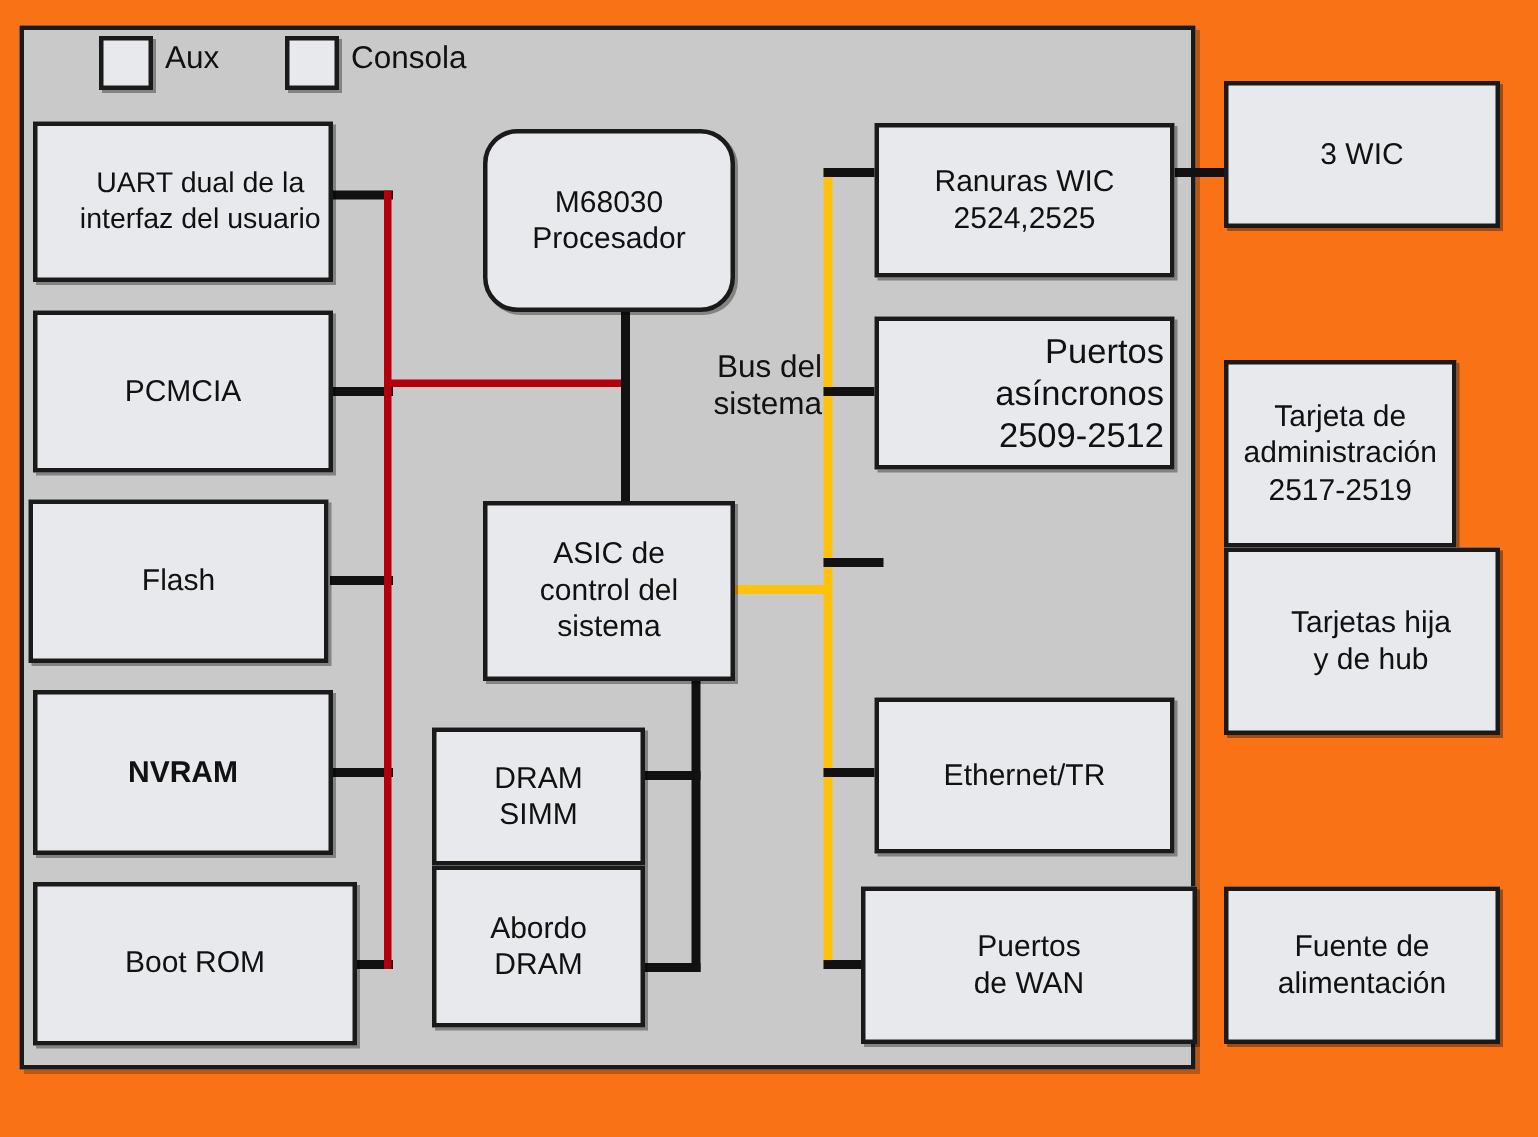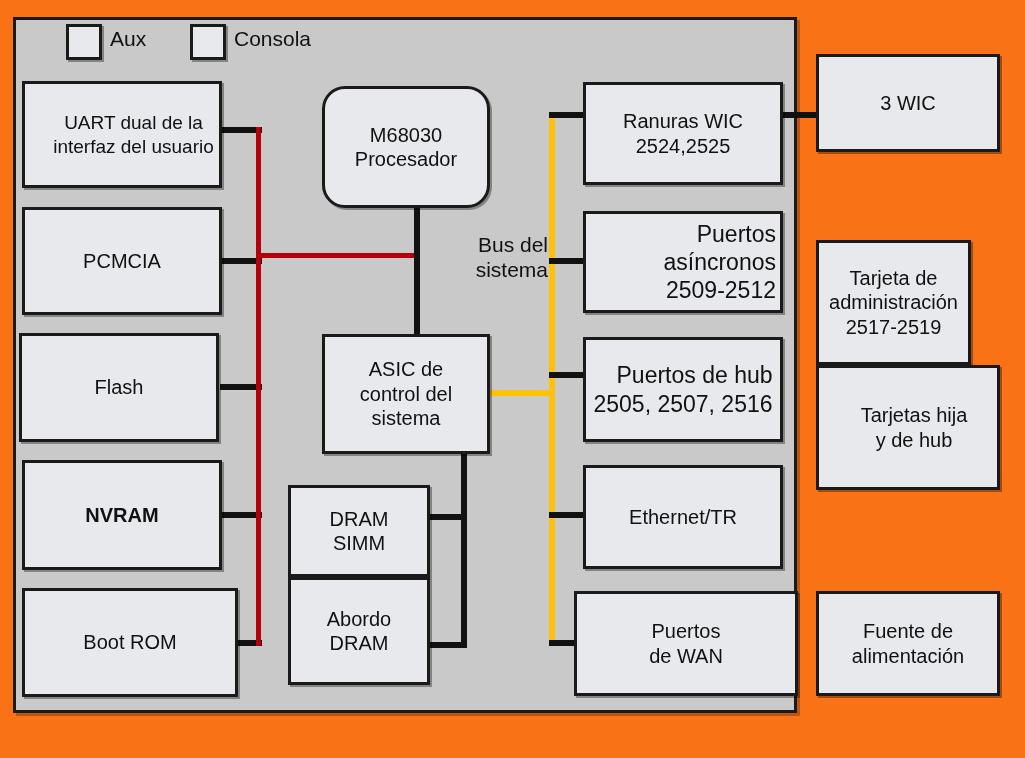--- a/index.html
+++ b/index.html
@@ -168,22 +168,20 @@
   <div class="box" style="left:288px; top:577px; width:142px; height:108px;">Abordo
 DRAM</div>
 
   <div class="bus-label" style="left:452px; top:232px; width:96px;">Bus del
 sistema</div>
 
   <div class="box" style="left:583px; top:82px;  width:200px; height:103px;">Ranuras WIC
 2524,2525</div>
   <div class="box tight" style="left:583px; top:211px; width:200px; height:102px;">Puertos asíncronos
 2509-2512</div>
-  <div class="box tight" style="left:583px; top:337px; width:200px; height:105px;">Puertos de hub
-2505, 2507, 2516</div>
   <div class="box" style="left:583px; top:465px; width:200px; height:104px;">Ethernet/TR</div>
   <div class="box" style="left:574px; top:591px; width:224px; height:105px;">Puertos
 de WAN</div>
 
   <div class="box" style="left:816px; top:54px;  width:184px; height:98px;">3 WIC</div>
   <div class="box" style="left:816px; top:240px; width:155px; height:125px;">Tarjeta de
 administración
 2517-2519</div>
   <div class="box" style="left:816px; top:365px; width:184px; height:125px;padding-left:16px;">Tarjetas hija
 y de hub</div>

